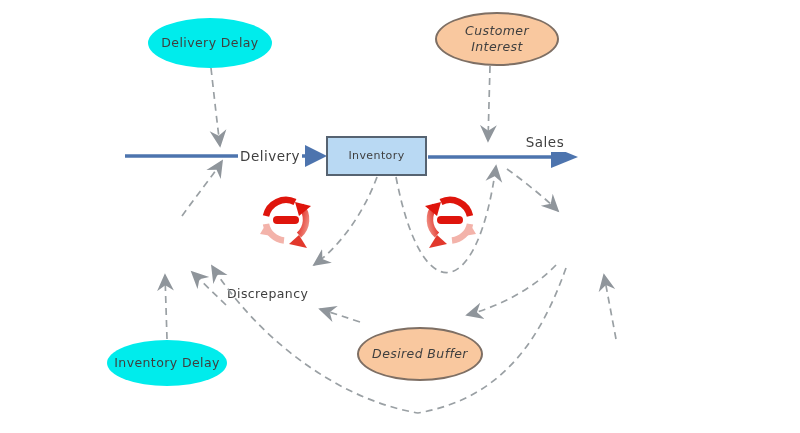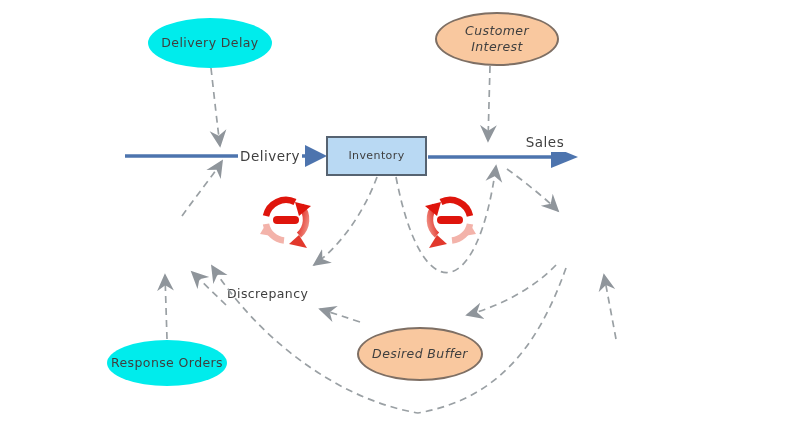--- a/index.html
+++ b/index.html
@@ -55,21 +55,21 @@
     <span>Inventory</span>
   </div>
 
 
 
   <div class="node ellipse variable" style="left:357px;top:327px;width:126px;height:54px;">
     <span>Desired Buffer</span>
   </div>
 
   <div class="node ellipse delay" style="left:107px;top:340px;width:120px;height:46px;">
-    <span>Response Orders</span>
+    <span>Inventory Delay</span>
   </div>
 
 
   <div class="flow-label" style="left:198px;top:145px;width:58px;height:21px;">
     <span>Delivery</span>
   </div>
   <div class="flow-label" style="left:481px;top:131px;width:42px;height:21px;">
     <span>Sales</span>
   </div>
 

